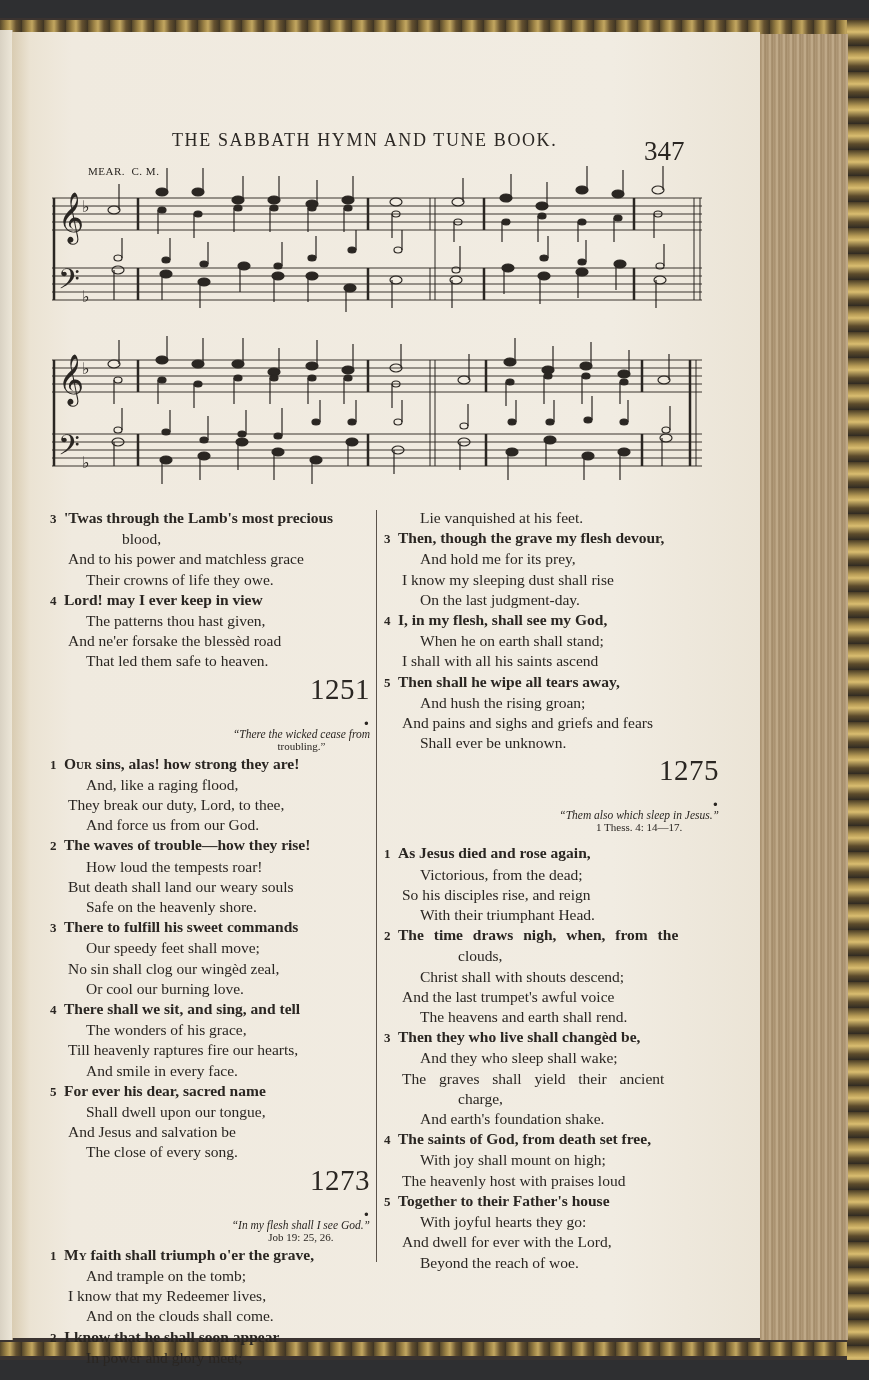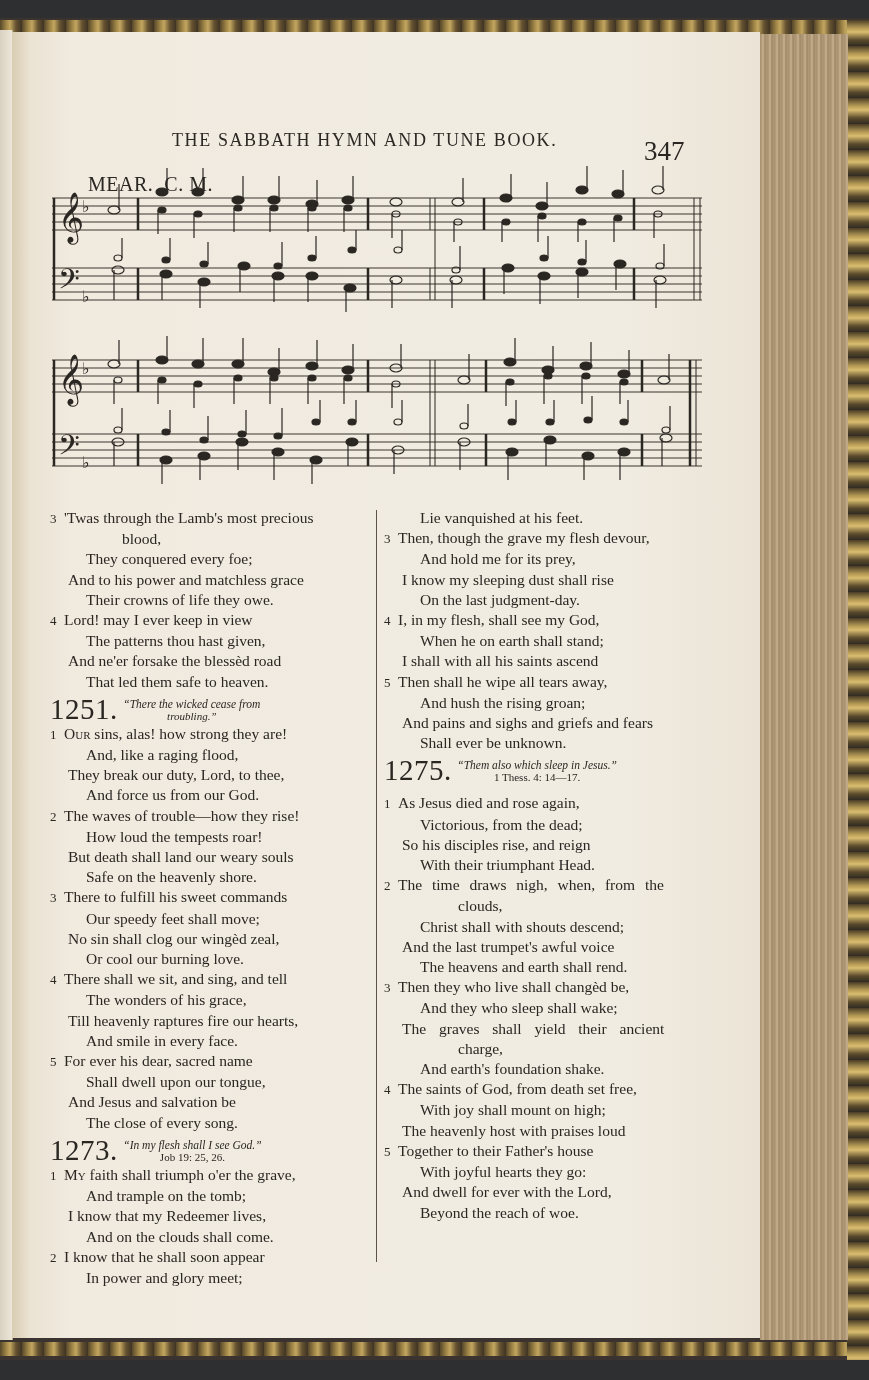--- a/index.html
+++ b/index.html
@@ -39,36 +39,36 @@
     color: #2a2622;
   }
   .header {
     position: absolute; left: 160px; top: 98px; width: 400px;
     font-size: 18px; letter-spacing: 1.6px; text-transform: uppercase; color: #2c2824;
   }
   .pagenum {
     position: absolute; left: 632px; top: 88px; font-size: 27px; color: #2a2622; margin-top: 16px;
   }
   .tune-title {
-    position: absolute; left: 76px; top: 133px; font-size: 20px; letter-spacing: .5px; margin-top: 8px;
+    position: absolute; left: 76px; top: 133px; font-size: 11px; letter-spacing: .5px;
   }
   .score { position: absolute; left: 40px; }
   .score svg { display: block; }
 
   .col { position: absolute; font-size: 15.5px; line-height: 20.2px; }
   .col-left { left: 38px; top: 476px; width: 320px; }
   .col-right { left: 372px; top: 476px; width: 335px; }
   .divider { position: absolute; left: 364px; top: 478px; width: 1px; height: 752px; background: #5b534b; }
 
   .line { white-space: nowrap; }
-  .i0 { padding-left: 0; }
+  .i0 { padding-left: 0; font-weight: bold; }
   .i1 { padding-left: 18px; }
   .i3 { padding-left: 36px; }
   .vn { display: inline-block; width: 14px; font-size: 13px; }
-  .hymn-head { display: flex; align-items: flex-end; margin: 4px 0 2px 0; }
+  .hymn-head { display: flex; align-items: flex-end; margin: 4px 0 2px 0; flex-direction: column; }
   .hymn-num { font-size: 29px; line-height: 26px; letter-spacing: .5px; }
   .hymn-num-dot { font-size: 29px; line-height: 26px; }
   .hymn-title { font-size: 11.5px; font-style: italic; line-height: 12px; margin-left: 6px; text-align: center; }
   .hymn-ref { font-style: normal; display: block; font-size: 11px; }
   .sc { font-variant: small-caps; }
 </style>
 </head>
 <body>
 
 <div class="cover"></div>
@@ -371,32 +371,31 @@
           <line x1="618" y1="106" x2="618" y2="82"></line>
       </g>
     </svg>
   </div>
 
   <div class="divider"></div>
 
   <div class="col col-left">
     <div class="line i0"><span class="vn">3</span><span>'Twas through the Lamb's most precious</span></div>
     <div class="line" style="padding-left:72px">blood,</div>
-    <div class="line i3">They conquered every foe;</div>
     <div class="line i1">And to his power and matchless grace</div>
     <div class="line i3">Their crowns of life they owe.</div>
     <div class="line i0"><span class="vn">4</span><span>Lord! may I ever keep in view</span></div>
     <div class="line i3">The patterns thou hast given,</div>
     <div class="line i1">And ne'er forsake the blessèd road</div>
     <div class="line i3">That led them safe to heaven.</div>
 
     <div class="hymn-head">
       <span class="hymn-num">1251</span>
         <span class="hymn-num-dot">.</span>
-      <span class="hymn-title"><span>“There the wicked cease from</span><span class="hymn-ref" style="font-style:italic">troubling.”</span></span>
+      <span class="hymn-title"><span>“There the wicked cease from</span><span class="hymn-ref" style="">troubling.”</span></span>
     </div>
     <div class="line i0"><span class="vn">1</span><span class="sc">Our</span><span> sins, alas! how strong they are!</span></div>
     <div class="line i3">And, like a raging flood,</div>
     <div class="line i1">They break our duty, Lord, to thee,</div>
     <div class="line i3">And force us from our God.</div>
     <div class="line i0"><span class="vn">2</span><span>The waves of trouble—how they rise!</span></div>
     <div class="line i3">How loud the tempests roar!</div>
     <div class="line i1">But death shall land our weary souls</div>
     <div class="line i3">Safe on the heavenly shore.</div>
     <div class="line i0"><span class="vn">3</span><span>There to fulfill his sweet commands</span></div>

